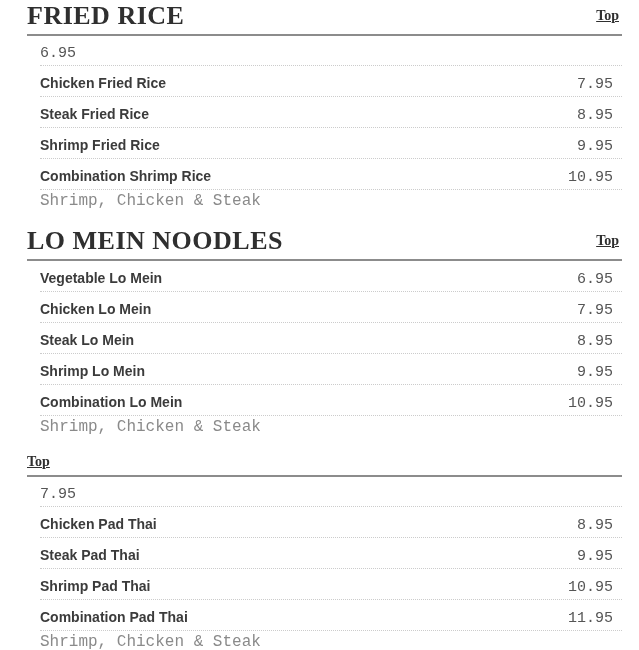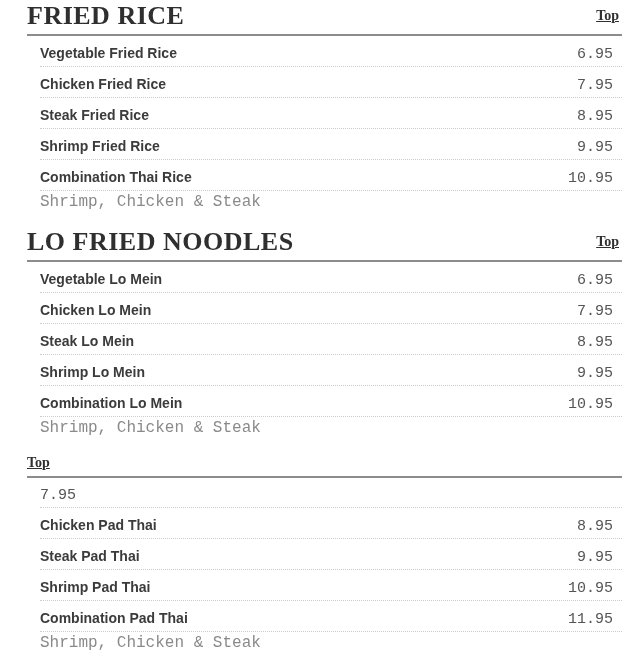--- a/index.html
+++ b/index.html
@@ -82,21 +82,20 @@
 
 <div class="menu">
   <section class="section">
     <div class="section-header">
       <h2 class="section-title">FRIED RICE</h2>
       <a class="top-link" href="#">Top</a>
     </div>
     <div class="item-list">
   <div class="menu-item">
     <div class="item-row">
-      <span class="item-name">Vegetable Fried Rice</span>
       <span class="item-price">6.95</span>
     </div>
 
   </div>
 
   <div class="menu-item">
     <div class="item-row">
       <span class="item-name">Chicken Fried Rice</span>
       <span class="item-price">7.95</span>
     </div>
@@ -114,31 +113,31 @@
   <div class="menu-item">
     <div class="item-row">
       <span class="item-name">Shrimp Fried Rice</span>
       <span class="item-price">9.95</span>
     </div>
 
   </div>
 
   <div class="menu-item">
     <div class="item-row">
-      <span class="item-name">Combination Thai Rice</span>
+      <span class="item-name">Combination Shrimp Rice</span>
       <span class="item-price">10.95</span>
     </div>
     <div class="item-desc">Shrimp, Chicken &amp; Steak</div>
   </div>
 </div>
   </section>
 
   <section class="section">
     <div class="section-header">
-      <h2 class="section-title">LO FRIED NOODLES</h2>
+      <h2 class="section-title">LO MEIN NOODLES</h2>
       <a class="top-link" href="#">Top</a>
     </div>
     <div class="item-list">
   <div class="menu-item">
     <div class="item-row">
       <span class="item-name">Vegetable Lo Mein</span>
       <span class="item-price">6.95</span>
     </div>
 
   </div>

